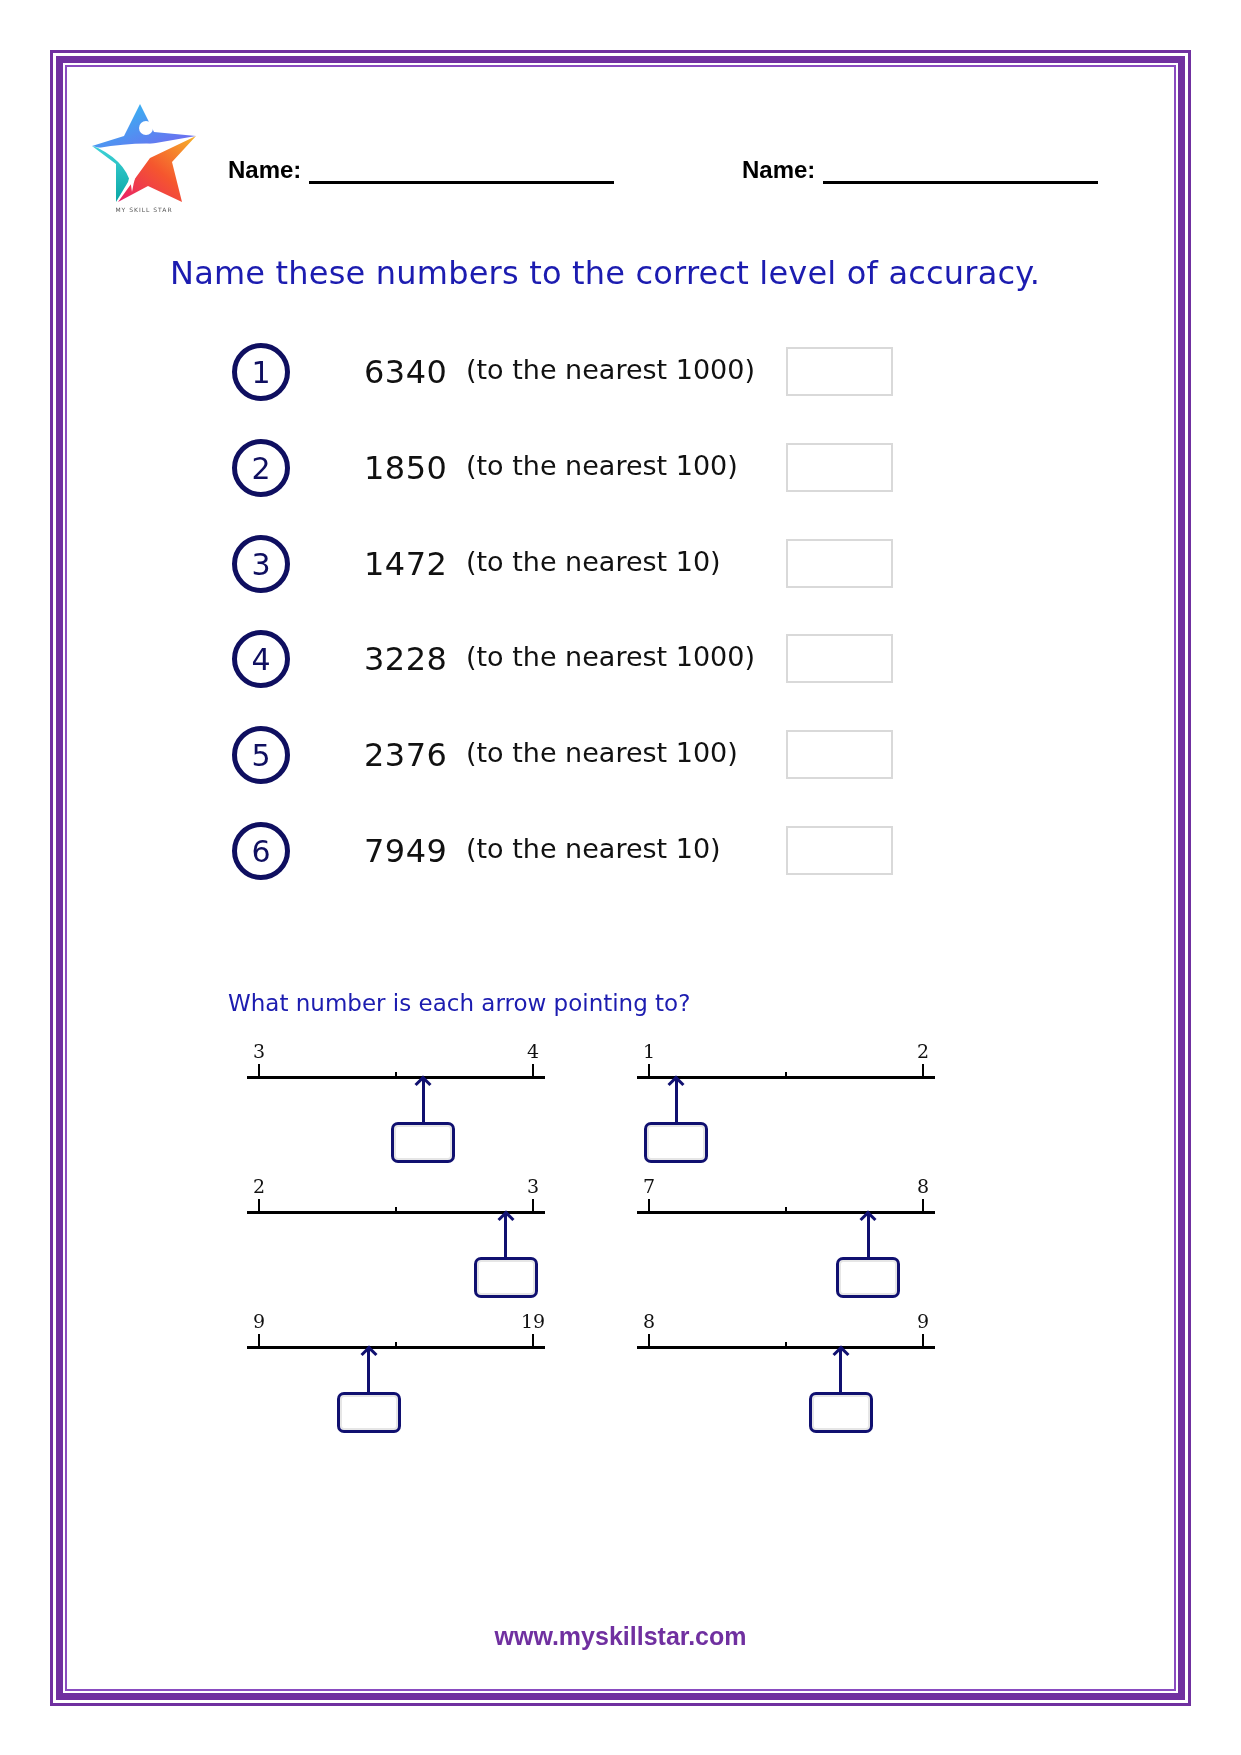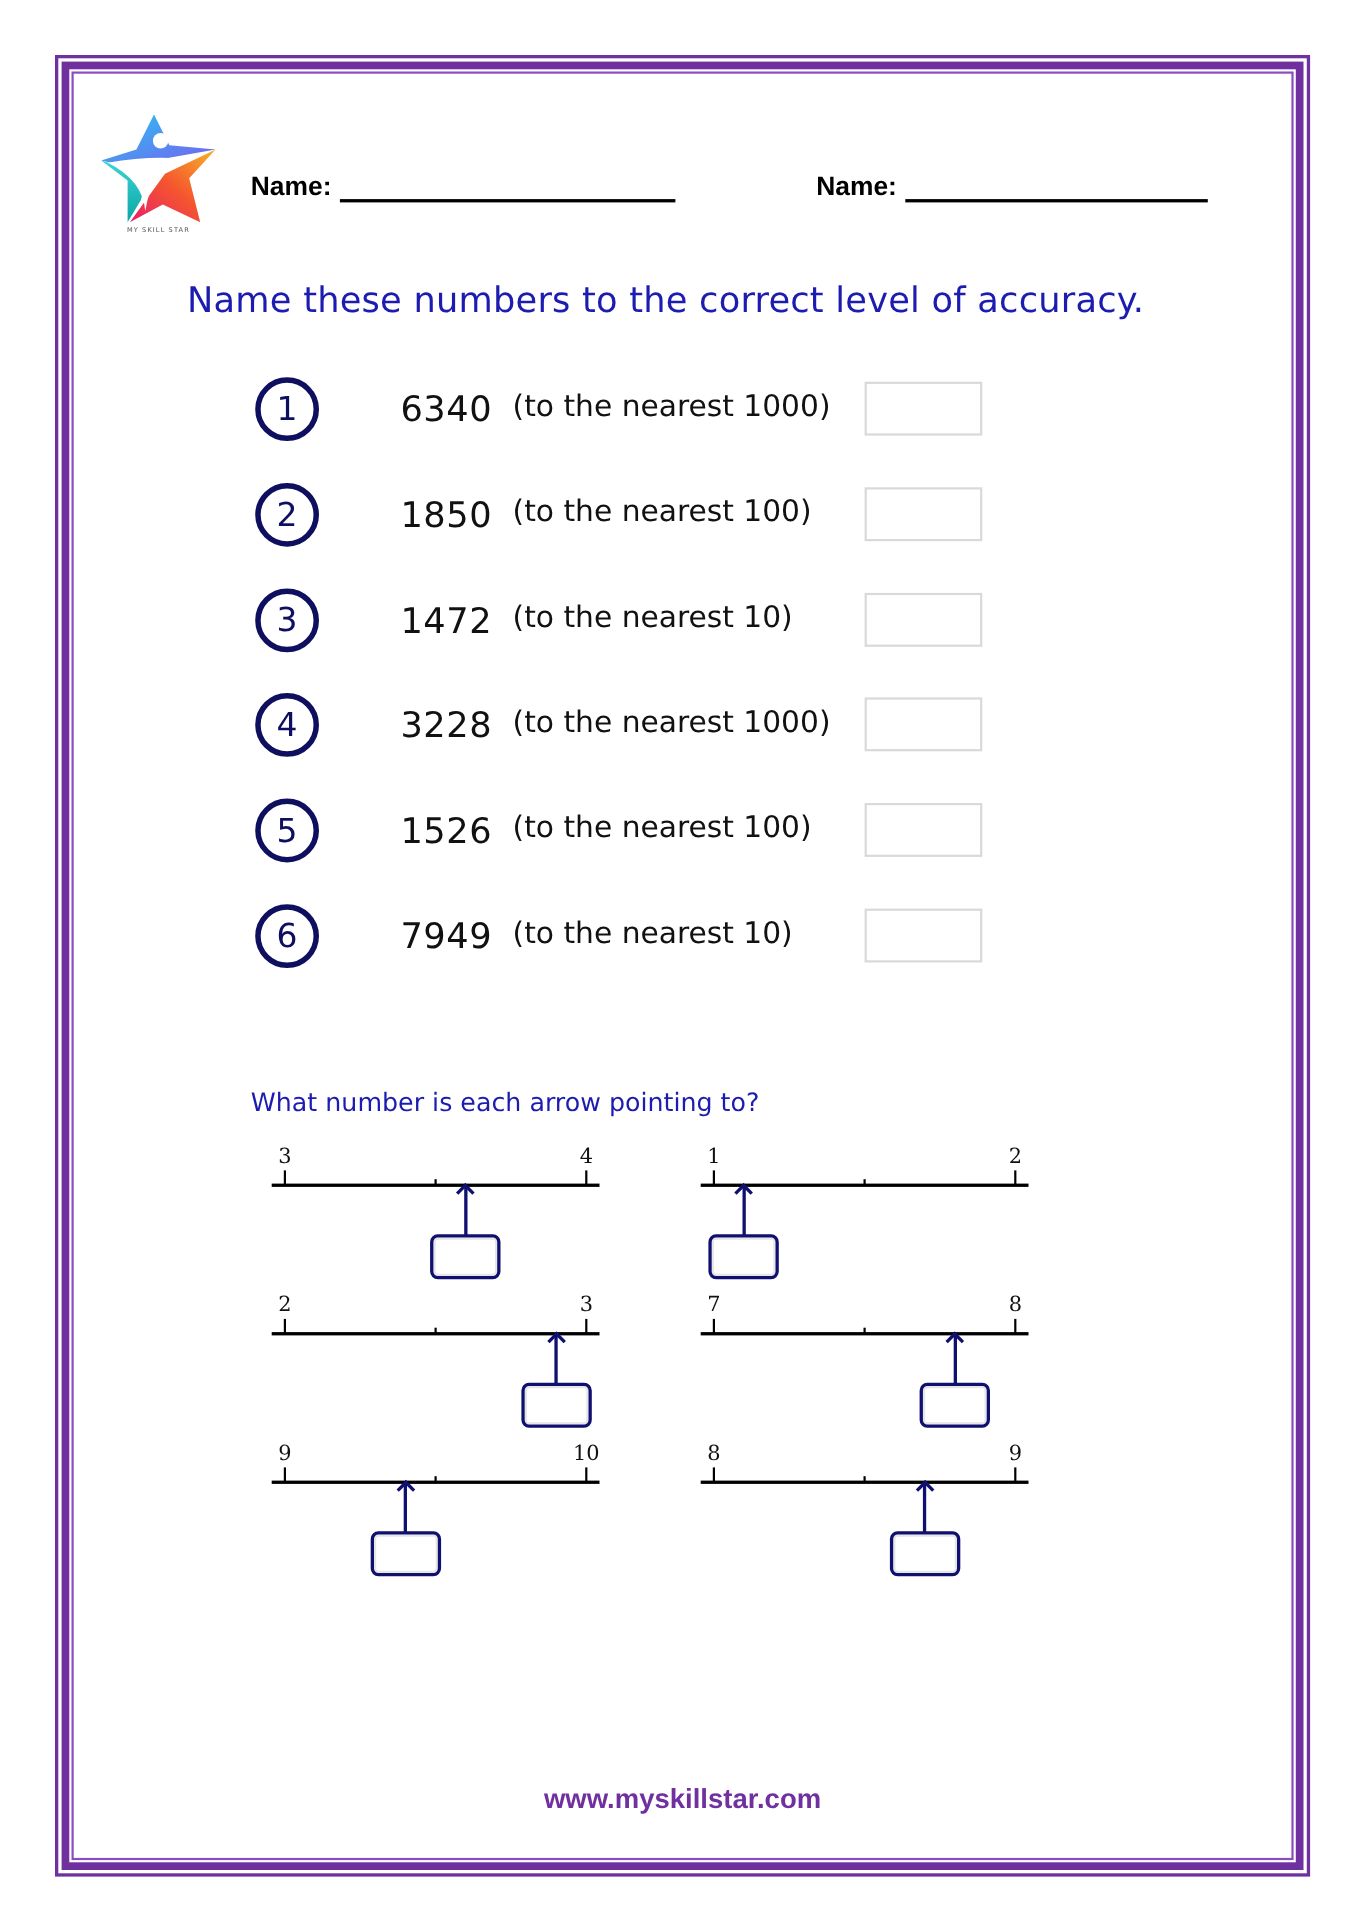--- a/index.html
+++ b/index.html
@@ -117,21 +117,21 @@
   <div class="q-answer"></div>
 </div>
 <div class="q-row" style="top:630px">
   <div class="q-circle">4</div>
   <div class="q-number">3228</div>
   <div class="q-instr">(to the nearest 1000)</div>
   <div class="q-answer"></div>
 </div>
 <div class="q-row" style="top:726px">
   <div class="q-circle">5</div>
-  <div class="q-number">1526</div>
+  <div class="q-number">2376</div>
   <div class="q-instr">(to the nearest 100)</div>
   <div class="q-answer"></div>
 </div>
 <div class="q-row" style="top:822px">
   <div class="q-circle">6</div>
   <div class="q-number">7949</div>
   <div class="q-instr">(to the nearest 10)</div>
   <div class="q-answer"></div>
 </div>
 
@@ -180,21 +180,21 @@
     <div class="nl-arrow" style="left: 229.7px;"></div>
     <div class="nl-arrowhead" style="left: 225.2px;"></div>
     <div class="nl-box" style="left: 199.2px;"></div>
   </div>
 <div class="nl" style="left:247px; top:1306px">
     <div class="nl-axis"></div>
     <div class="nl-tick" style="left: 11px;"></div>
     <div class="nl-tick mid" style="left: 148px;"></div>
     <div class="nl-tick" style="left: 285px;"></div>
     <div class="nl-label" style="left: 12px;">9</div>
-    <div class="nl-label" style="left: 286px;">10</div>
+    <div class="nl-label" style="left: 286px;">19</div>
     <div class="nl-arrow" style="left: 120.1px;"></div>
     <div class="nl-arrowhead" style="left: 115.6px;"></div>
     <div class="nl-box" style="left: 89.6px;"></div>
   </div>
 <div class="nl" style="left:637px; top:1306px">
     <div class="nl-axis"></div>
     <div class="nl-tick" style="left: 11px;"></div>
     <div class="nl-tick mid" style="left: 148px;"></div>
     <div class="nl-tick" style="left: 285px;"></div>
     <div class="nl-label" style="left: 12px;">8</div>

